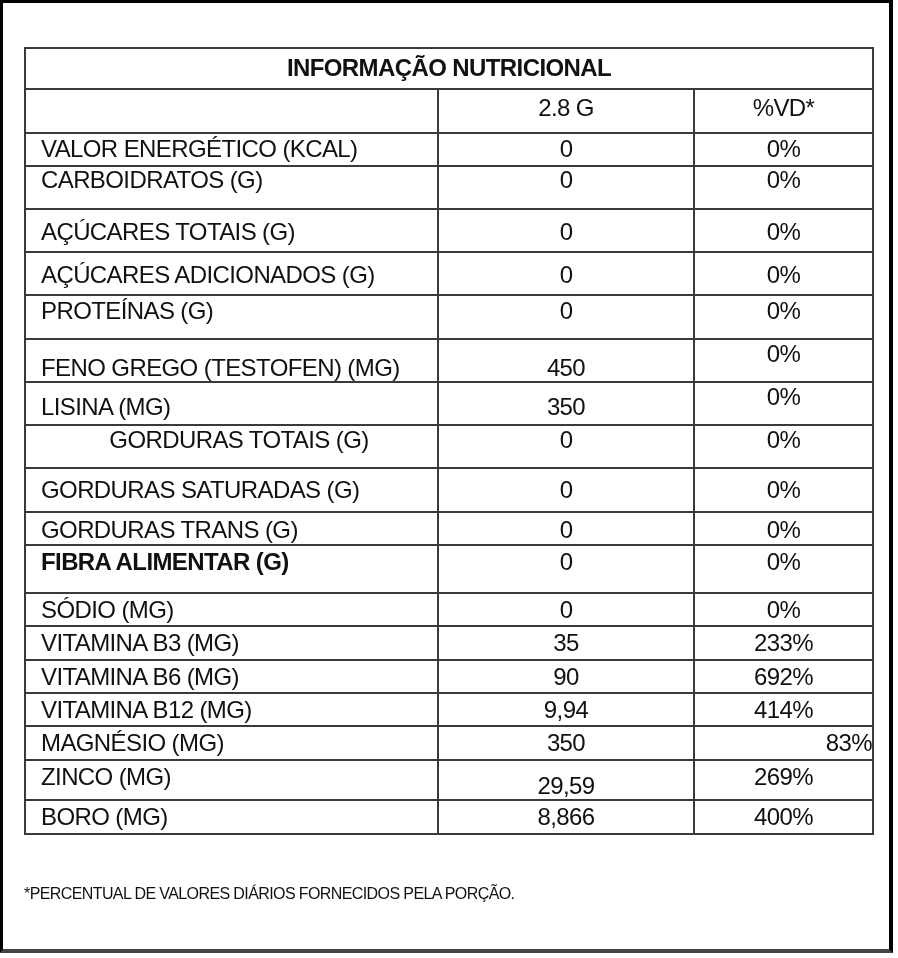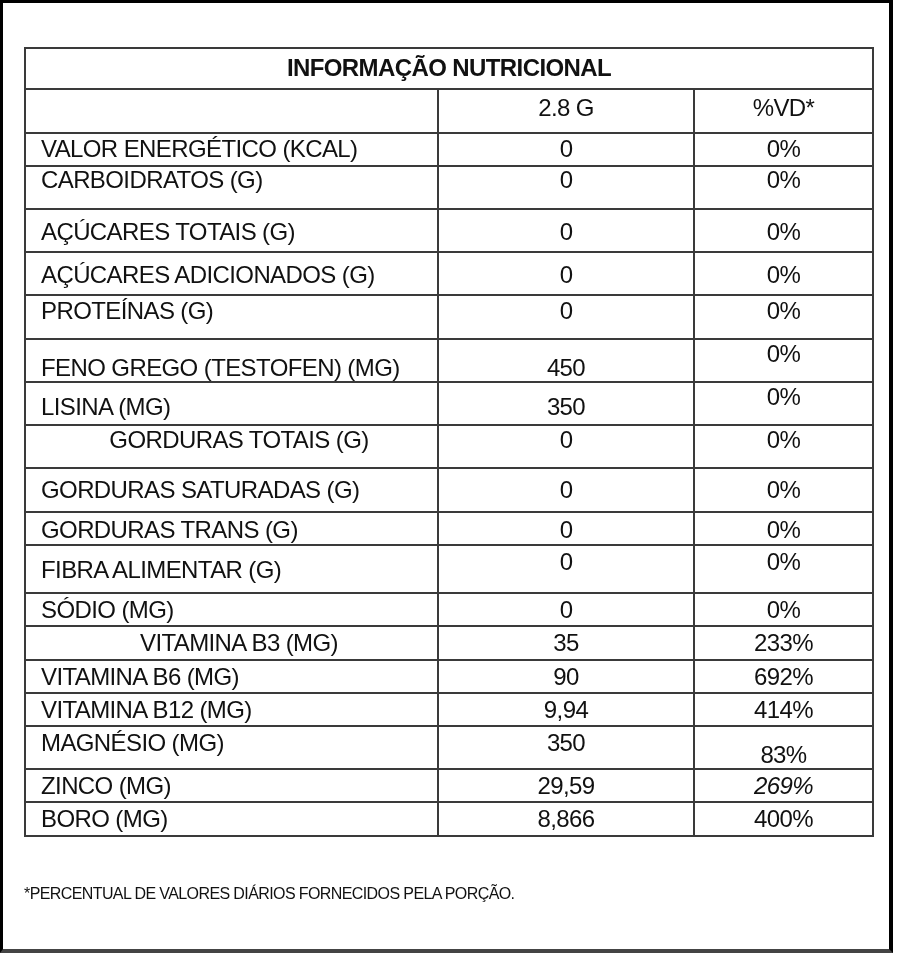--- a/index.html
+++ b/index.html
@@ -94,53 +94,53 @@
         <td class="name" style="height: 44px; padding-top: 8px;">GORDURAS SATURADAS (G)</td>
         <td class="num" style="height: 44px; padding-top: 8px;">0</td>
         <td class="num" style="height: 44px; padding-top: 8px;">0%</td>
       </tr>
       <tr class="r">
         <td class="name" style="height: 33px; padding-top: 4px;">GORDURAS TRANS (G)</td>
         <td class="num" style="height: 33px; padding-top: 4px;">0</td>
         <td class="num" style="height: 33px; padding-top: 4px;">0%</td>
       </tr>
       <tr class="r">
-        <td class="name" style="height: 48px; padding-top: 11px;">FIBRA ALIMENTAR (G)</td>
+        <td class="name" style="height: 48px; padding-top: 3px; font-weight: bold;">FIBRA ALIMENTAR (G)</td>
         <td class="num" style="height: 33px; padding-top: 3px;">0</td>
         <td class="num" style="height: 33px; padding-top: 3px;">0%</td>
       </tr>
       <tr class="r">
         <td class="name" style="height: 33px; padding-top: 3px;">SÓDIO (MG)</td>
         <td class="num" style="height: 33px; padding-top: 3px;">0</td>
         <td class="num" style="height: 33px; padding-top: 3px;">0%</td>
       </tr>
       <tr class="r">
-        <td class="name" style="height: 22px; padding-top: 3px; text-align: center;">VITAMINA B3 (MG)</td>
+        <td class="name" style="height: 22px; padding-top: 3px;">VITAMINA B3 (MG)</td>
         <td class="num" style="height: 34px; padding-top: 3px;">35</td>
         <td class="num" style="height: 34px; padding-top: 3px;">233%</td>
       </tr>
       <tr class="r">
         <td class="name" style="height: 33px; padding-top: 3px;">VITAMINA B6 (MG)</td>
         <td class="num" style="height: 33px; padding-top: 3px;">90</td>
         <td class="num" style="height: 33px; padding-top: 3px;">692%</td>
       </tr>
       <tr class="r">
         <td class="name" style="height: 33px; padding-top: 3px;">VITAMINA B12 (MG)</td>
         <td class="num" style="height: 33px; padding-top: 3px;">9,94</td>
         <td class="num" style="height: 33px; padding-top: 3px;">414%</td>
       </tr>
       <tr class="r">
         <td class="name" style="height: 34px; padding-top: 3px;">MAGNÉSIO (MG)</td>
         <td class="num" style="height: 34px; padding-top: 3px;">350</td>
-        <td class="num" style="height: 34px; padding-top: 15px;">83%</td>
+        <td class="num" style="height: 34px; padding-top: 3px; text-align: right;">83%</td>
       </tr>
       <tr class="r">
         <td class="name" style="height: 33px; padding-top: 3px; margin-top: 32px;">ZINCO (MG)</td>
-        <td class="num" style="height: 33px; padding-top: 3px;">29,59</td>
-        <td class="num" style="height: 33px; padding-top: 3px; font-style: italic;">269%</td>
+        <td class="num" style="height: 33px; padding-top: 12px;">29,59</td>
+        <td class="num" style="height: 33px; padding-top: 3px;">269%</td>
       </tr>
       <tr class="r">
         <td class="name" style="height: 34px; padding-top: 3px;">BORO (MG)</td>
         <td class="num" style="height: 34px; padding-top: 3px;">8,866</td>
         <td class="num" style="height: 34px; padding-top: 3px;">400%</td>
       </tr>
     </tbody>
 </table>
 
 <div class="footnote">*PERCENTUAL DE VALORES DIÁRIOS FORNECIDOS PELA PORÇÃO.</div>

